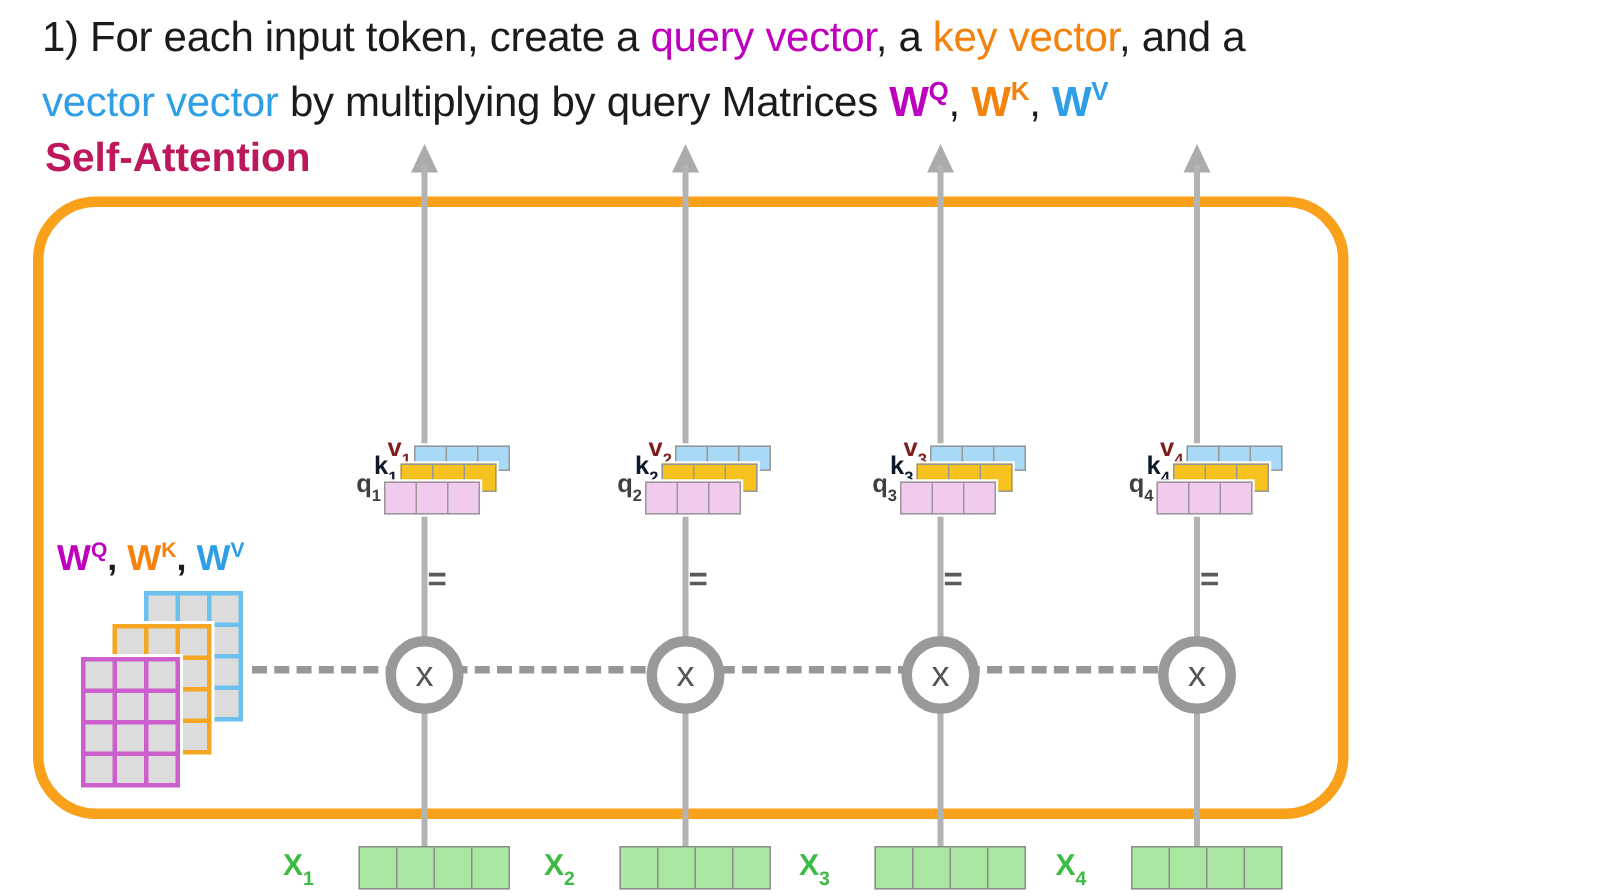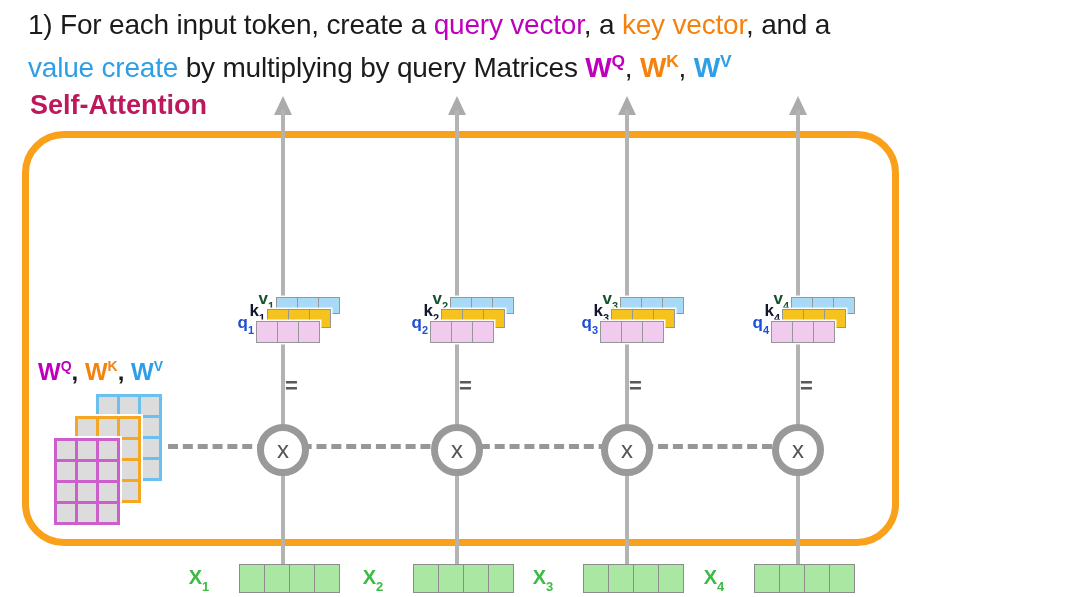--- a/index.html
+++ b/index.html
@@ -37,23 +37,23 @@
 
   
   .col{position:absolute;top:0;width:0;z-index:4;}
   .arrow{position:absolute;left:-9px;top:96px;width:0;height:0;
          border-left:9px solid transparent;border-right:9px solid transparent;
          border-bottom:19px solid #ABABAB;}
   .vline{position:absolute;left:-2px;top:110px;width:4px;height:456px;background:#B3B3B3;}
 
   .vec-label{position:absolute;width:70px;text-align:right;font-size:17px;font-weight:bold;}
   .vec-label sub{font-size:11px;position:relative;top:2px;}
-  .lbl-v{left:-79px;top:289px;color:#14532d;}
+  .lbl-v{left:-79px;top:289px;color:#7f1d1d;}
   .lbl-k{left:-88px;top:301px;color:#0f172a;}
-  .lbl-q{left:-99px;top:313px;color:#1d4ed8;}
+  .lbl-q{left:-99px;top:313px;color:#404040;}
 
   .row{position:absolute;display:flex;border:1px solid #979797;
        box-shadow:0 0 0 1.5px rgba(255,255,255,.95);}
   .row .cell{width:20px;border-left:1px solid #979797;}
   .row .cell:first-child{border-left:none;}
   .row-v{left:-7px;top:297px;height:15px;background:#A8D9F7;z-index:1;}
   .row-k{left:-16px;top:309px;height:17px;background:#F6C21D;z-index:2;}
   .row-q{left:-27px;top:321px;height:20px;background:#F1CBEE;z-index:3;}
 
   .equals{position:absolute;left:2px;top:373px;font-size:22px;font-weight:bold;color:#5A5A5A;}
@@ -71,21 +71,21 @@
   .token-row .cell{width:24px;border-left:1px solid #8C8C8C;}
   .token-row .cell:first-child{border-left:none;}
 </style>
 </head>
 <body>
 
 <div class="stage">
 
   <div class="title">
     <div><span>1) For each input token, create a </span><span class="c-magenta">query vector</span><span>, a </span><span class="c-orange">key vector</span><span>, and a</span></div>
-    <div><span class="c-blue">value create</span><span> by multiplying by query Matrices </span><b class="w-tok c-magenta"><span>W</span><sup>Q</sup></b><span class="sep">, </span><b class="w-tok c-orange"><span>W</span><sup>K</sup></b><span class="sep">, </span><b class="w-tok c-blue"><span>W</span><sup>V</sup></b></div>
+    <div><span class="c-blue">vector vector</span><span> by multiplying by query Matrices </span><b class="w-tok c-magenta"><span>W</span><sup>Q</sup></b><span class="sep">, </span><b class="w-tok c-orange"><span>W</span><sup>K</sup></b><span class="sep">, </span><b class="w-tok c-blue"><span>W</span><sup>V</sup></b></div>
   </div>
 
   <div class="sa-label">Self-Attention</div>
   <div class="box"></div>
 
   <div class="w-label"><span class="w-tok c-magenta"><span>W</span><sup>Q</sup></span><span class="sep">, </span><span class="w-tok c-orange"><span>W</span><sup>K</sup></span><span class="sep">, </span><span class="w-tok c-blue"><span>W</span><sup>V</sup></span></div>
 
   <div class="matrix m-blue">
       <i class="cell"></i>
       <i class="cell"></i>

